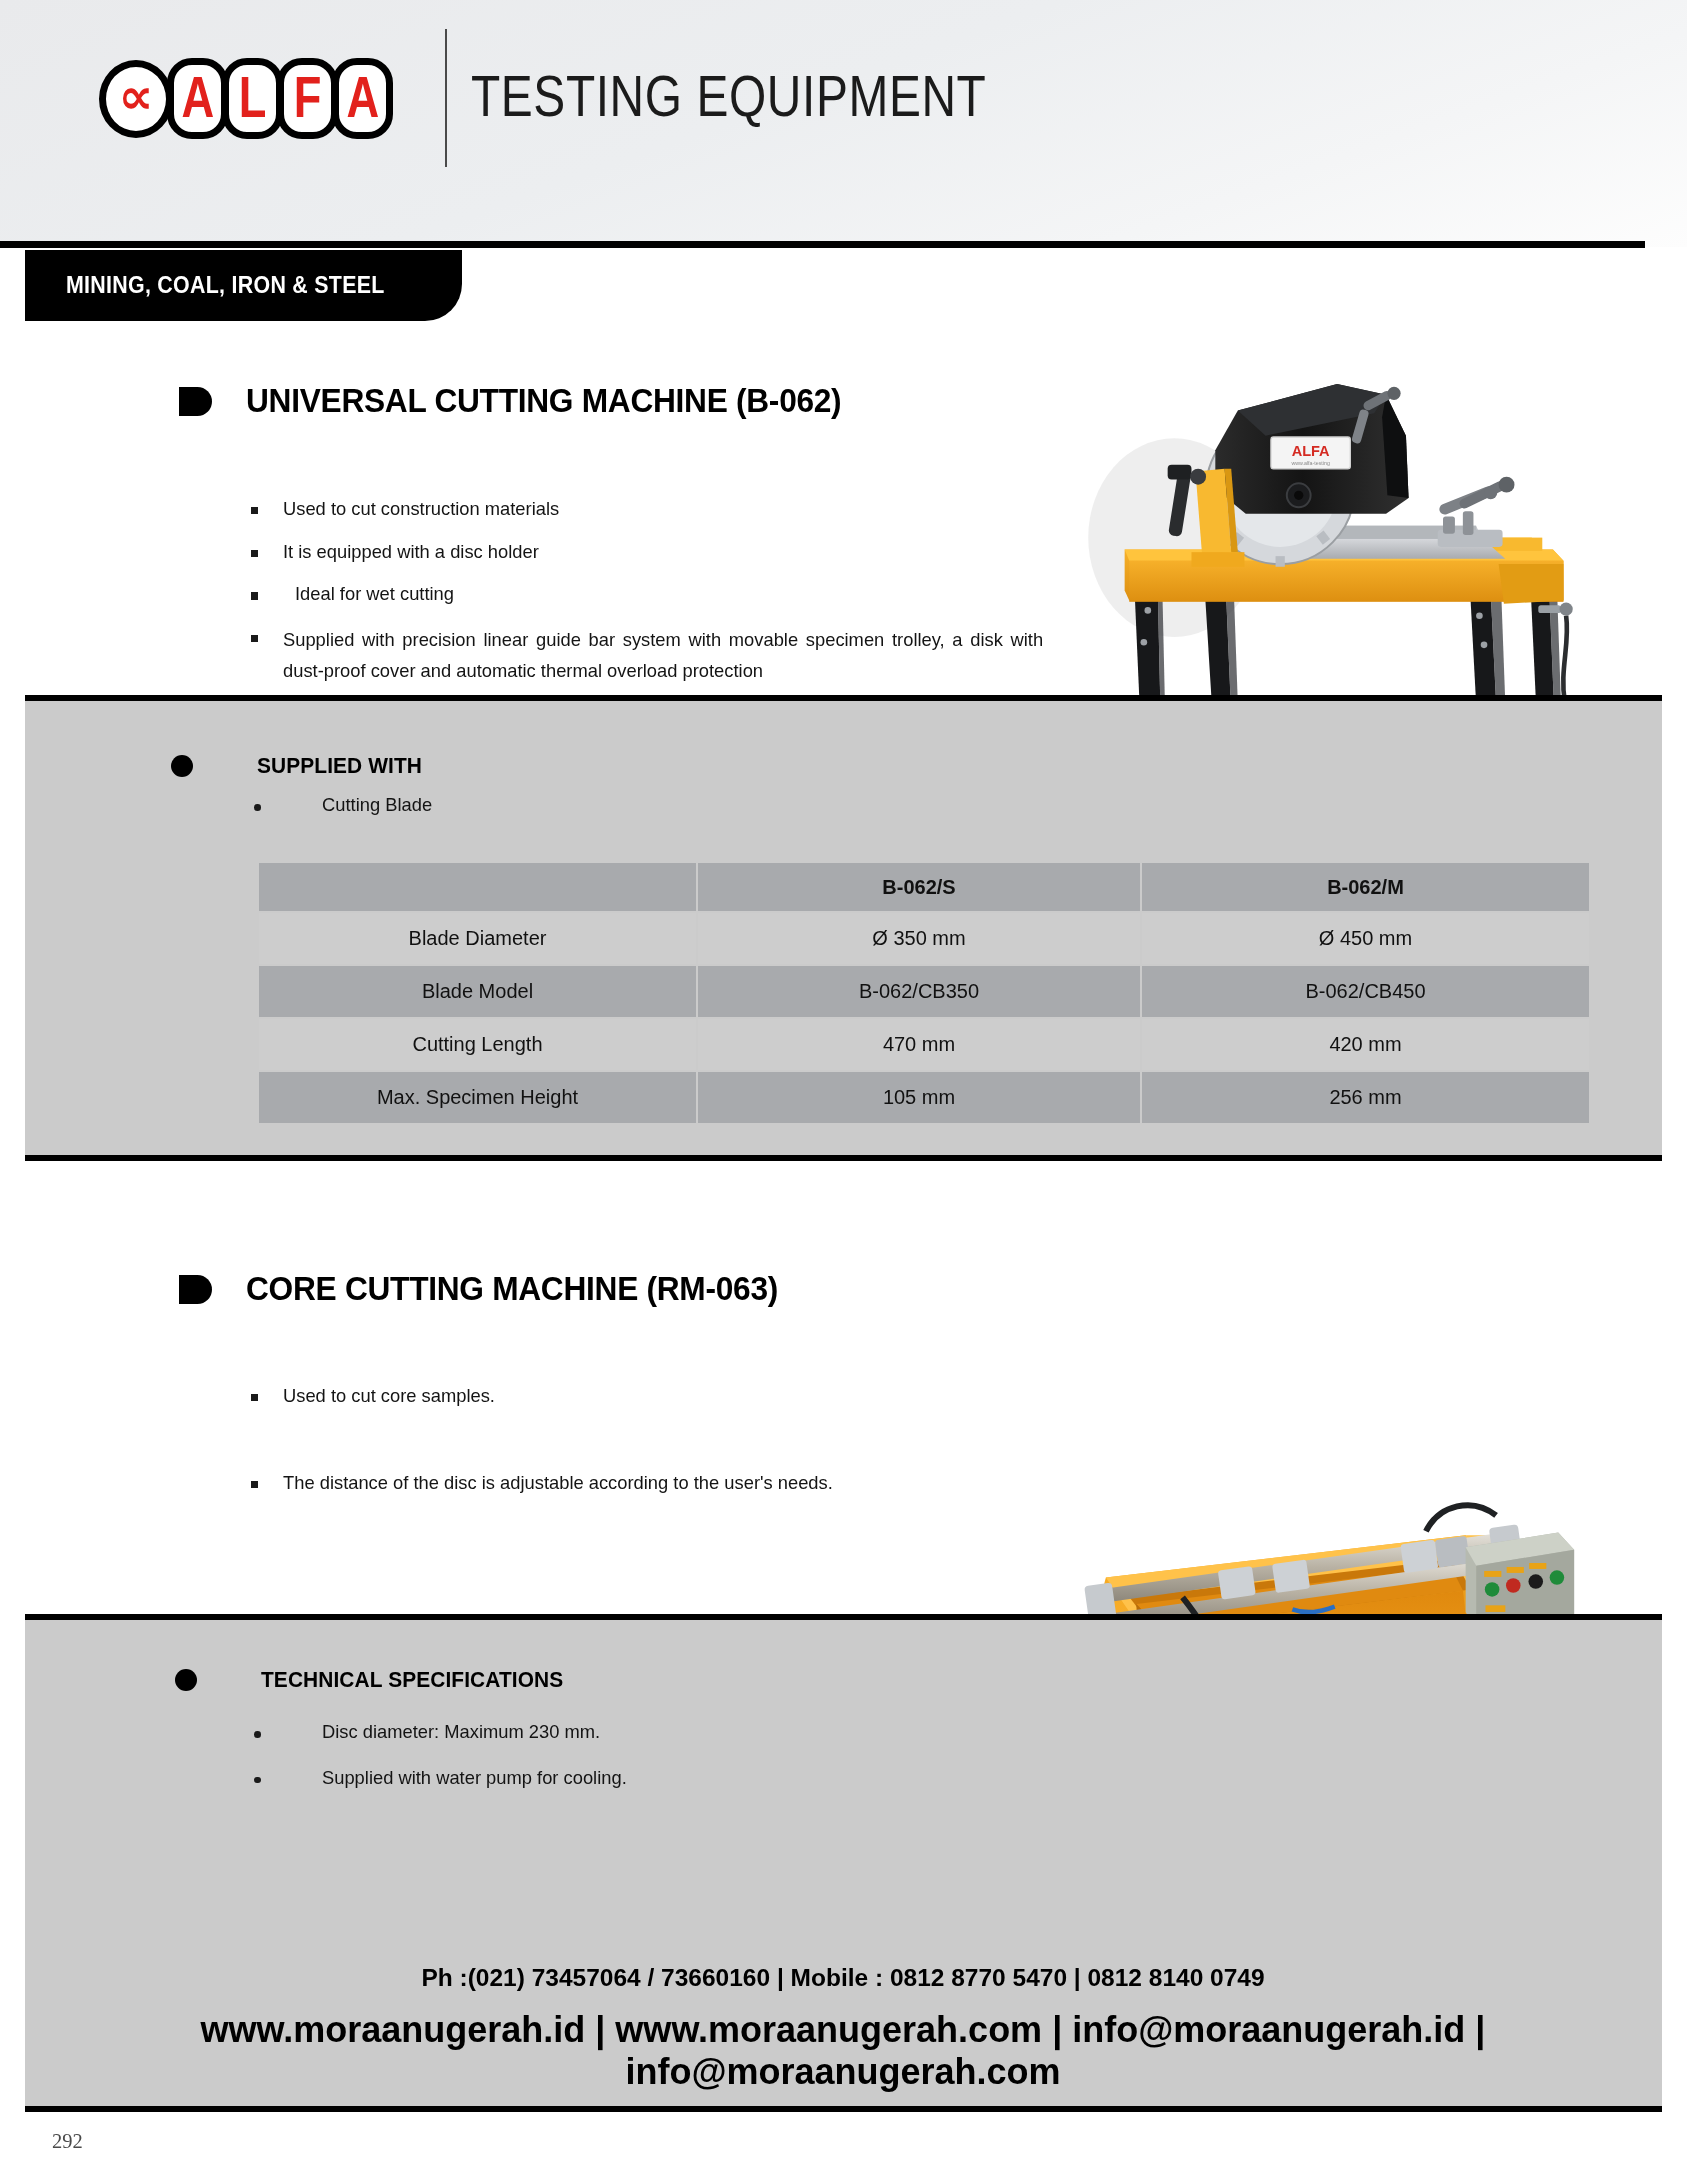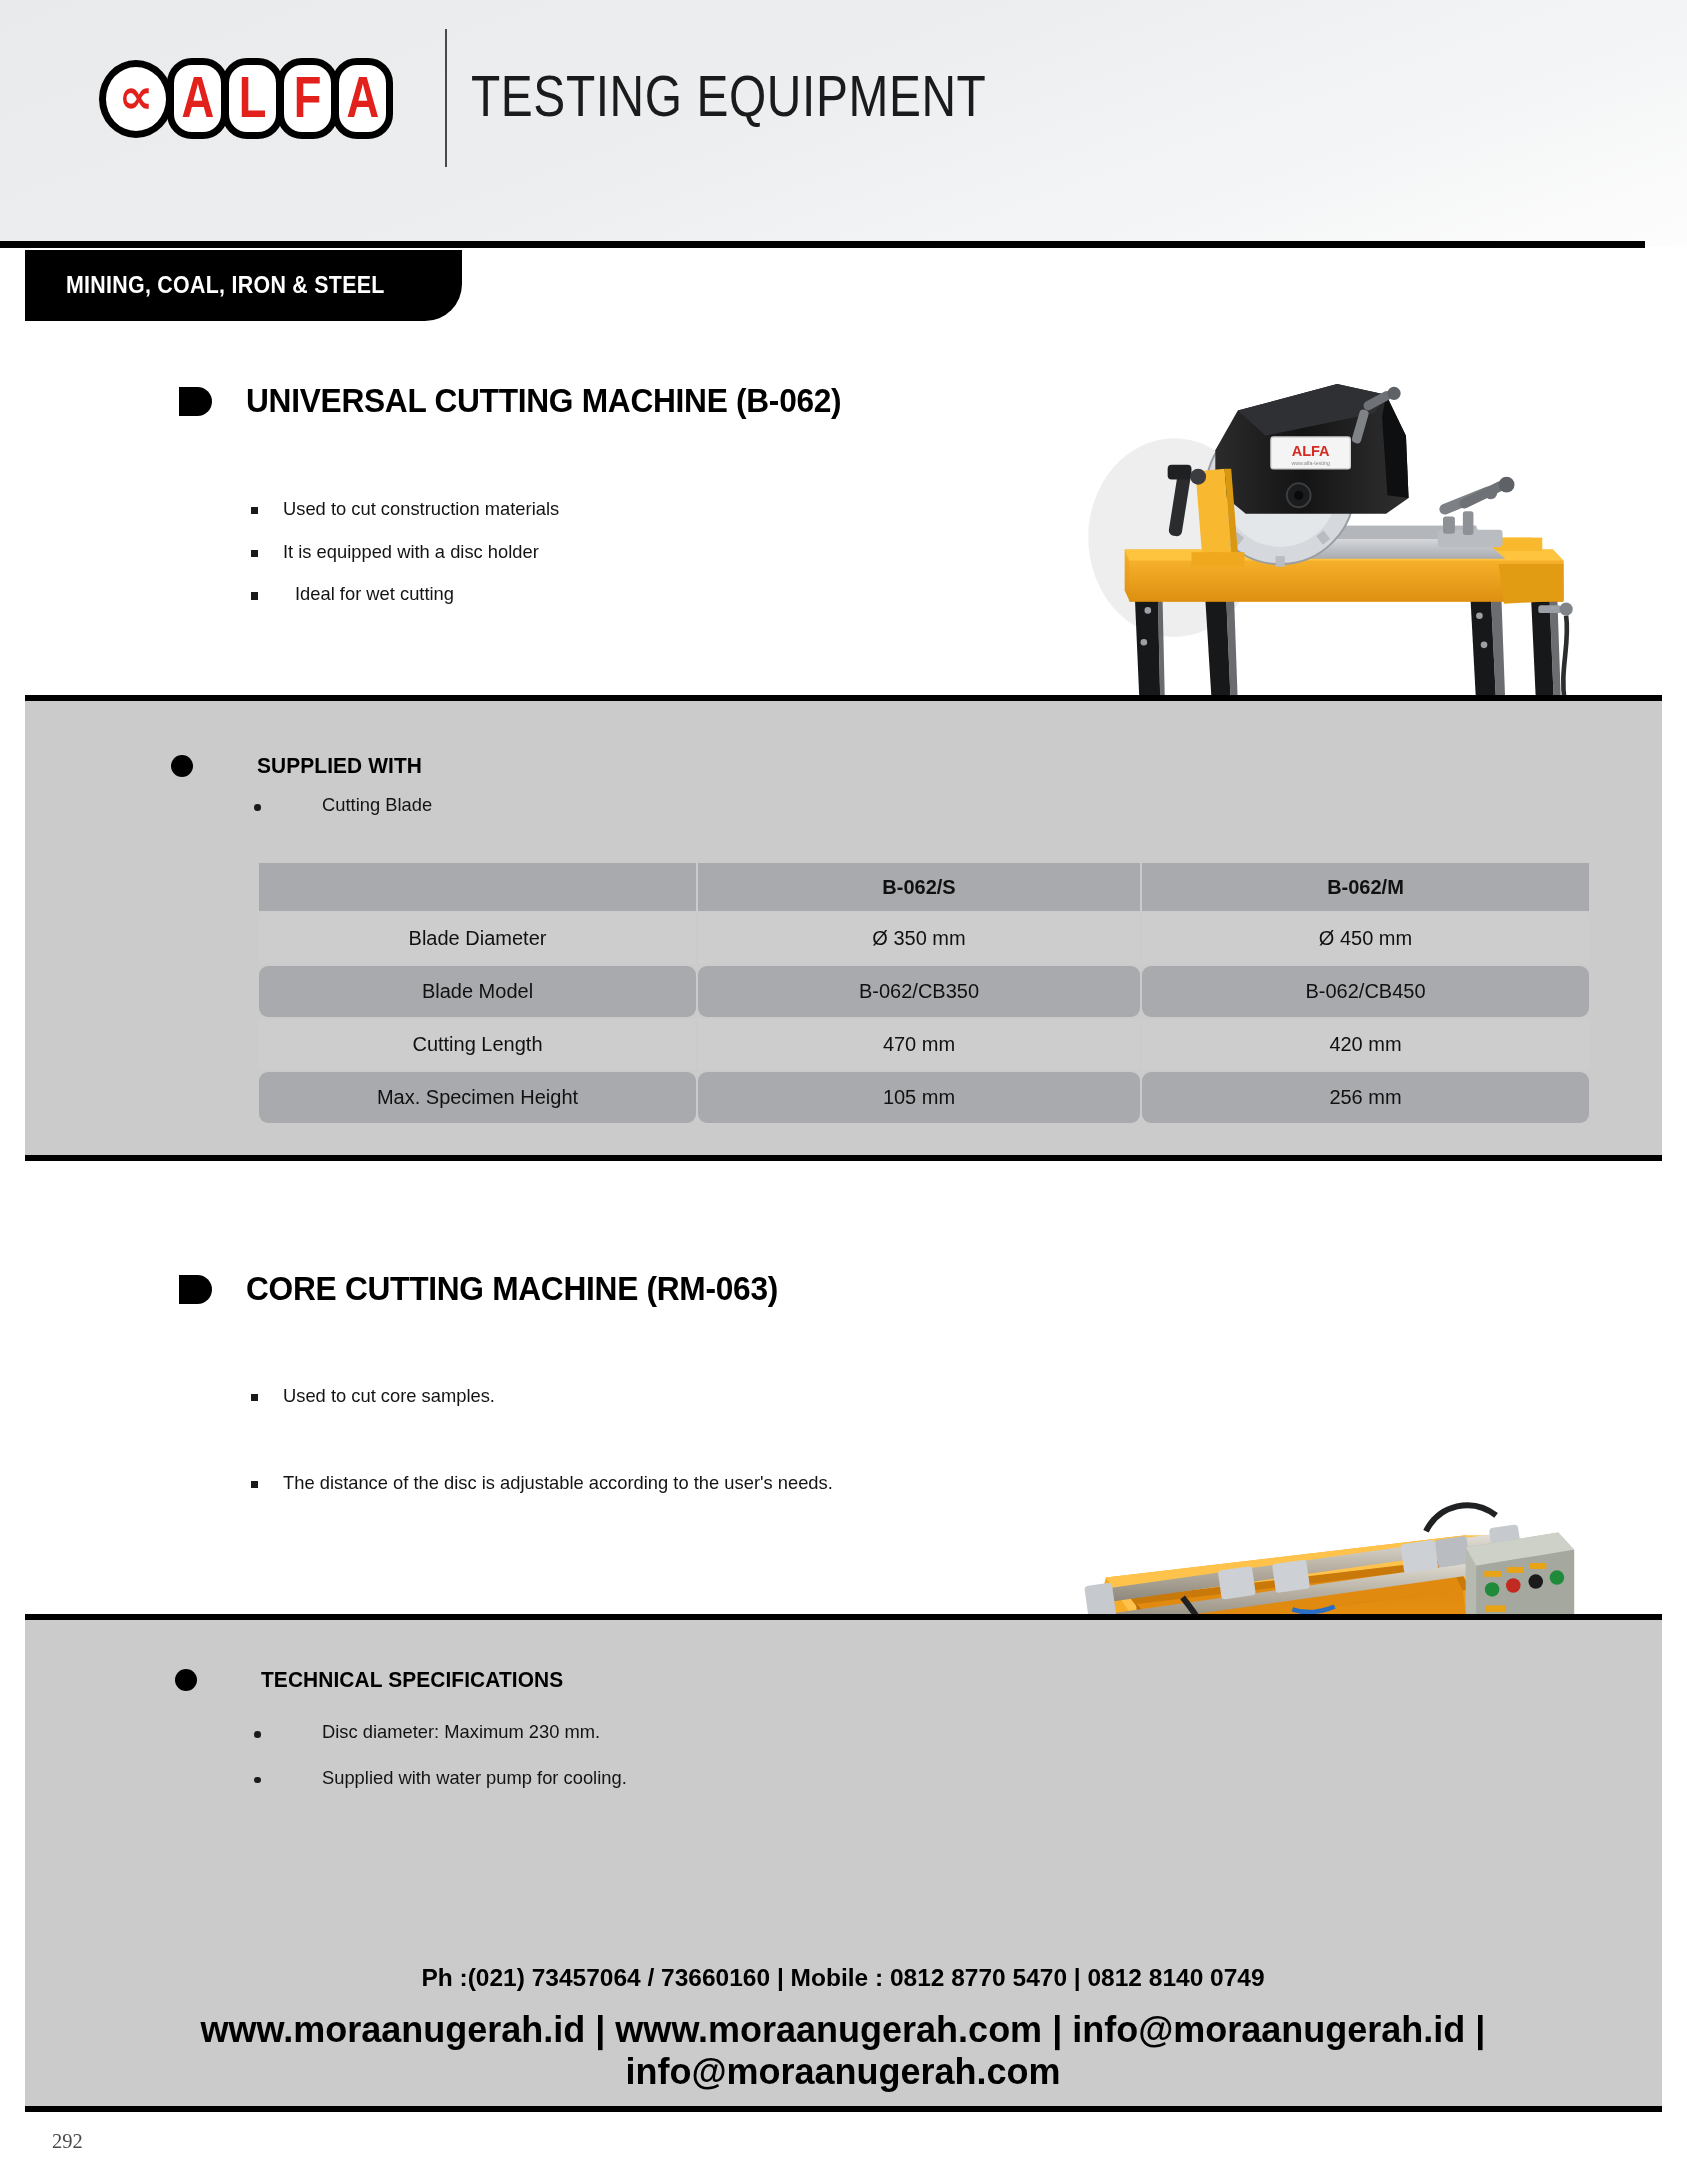--- a/index.html
+++ b/index.html
@@ -141,21 +141,21 @@
     width: 1329px; border-collapse: separate; border-spacing: 2px;
     table-layout: fixed;
   }
   .spec-table td {
     height: 51px; font-size: 20px; color: #111;
     padding: 0 17px; vertical-align: middle;
   }
   .spec-table col.c0 { width: 437px; }
   .spec-table col.c1 { width: 442px; }
   .spec-table col.c2 { width: 447px; }
-  .row-dark td  { background: #a8aaad; border-radius: 9px; }
+  .row-dark td  { background: #a8aaad; }
   .row-light td { background: #cdcdcd; }
   .th-cell { background: #a8aaad !important; height: 48px !important; }
   .hdr-label { font-weight: 700; font-size: 20.5px; text-align: center; }
   .cell-key { font-weight: 400; text-align: center; }
   .cell-val { text-align: center; }
 
   
   .photo { position: absolute; }
   #photo-1 { left: 1075px; top: 372px; width: 599px; height: 457px; }
   #photo-2 { left: 963px; top: 1379px; width: 668px; height: 536px; }
@@ -213,20 +213,24 @@
     <div class="bsq"></div>
     <div class="btxt" style="width:767px;">Used to cut construction materials</div>
   </div>
   <div class="bline" style="margin-bottom:17px;">
     <div class="bsq"></div>
     <div class="btxt" style="width:767px;">It is equipped with a disc holder</div>
   </div>
   <div class="bline" style="margin-bottom:17px;gap:12px;">
     <div class="bsq"></div>
     <div class="btxt" style="width:767px;">Ideal for wet cutting</div>
+  </div>
+  <div class="bline">
+    <div class="bsq"></div>
+    <div class="btxt justify" style="width:801px; line-height:1.65;">Supplied with precision linear guide bar system with movable specimen trolley, a disk with dust-proof cover and automatic thermal overload protection</div>
   </div>
 </div>
 
 <div class="photo" id="photo-1">
   <svg viewBox="0 0 905 690" width="599" height="457" xmlns="http://www.w3.org/2000/svg">
     <defs>
       <linearGradient id="ysideA" x1="0" y1="0" x2="0" y2="1">
         <stop offset="0" stop-color="#f6b02a"></stop>
           <stop offset="1" stop-color="#dd8f10"></stop>
       </linearGradient>

